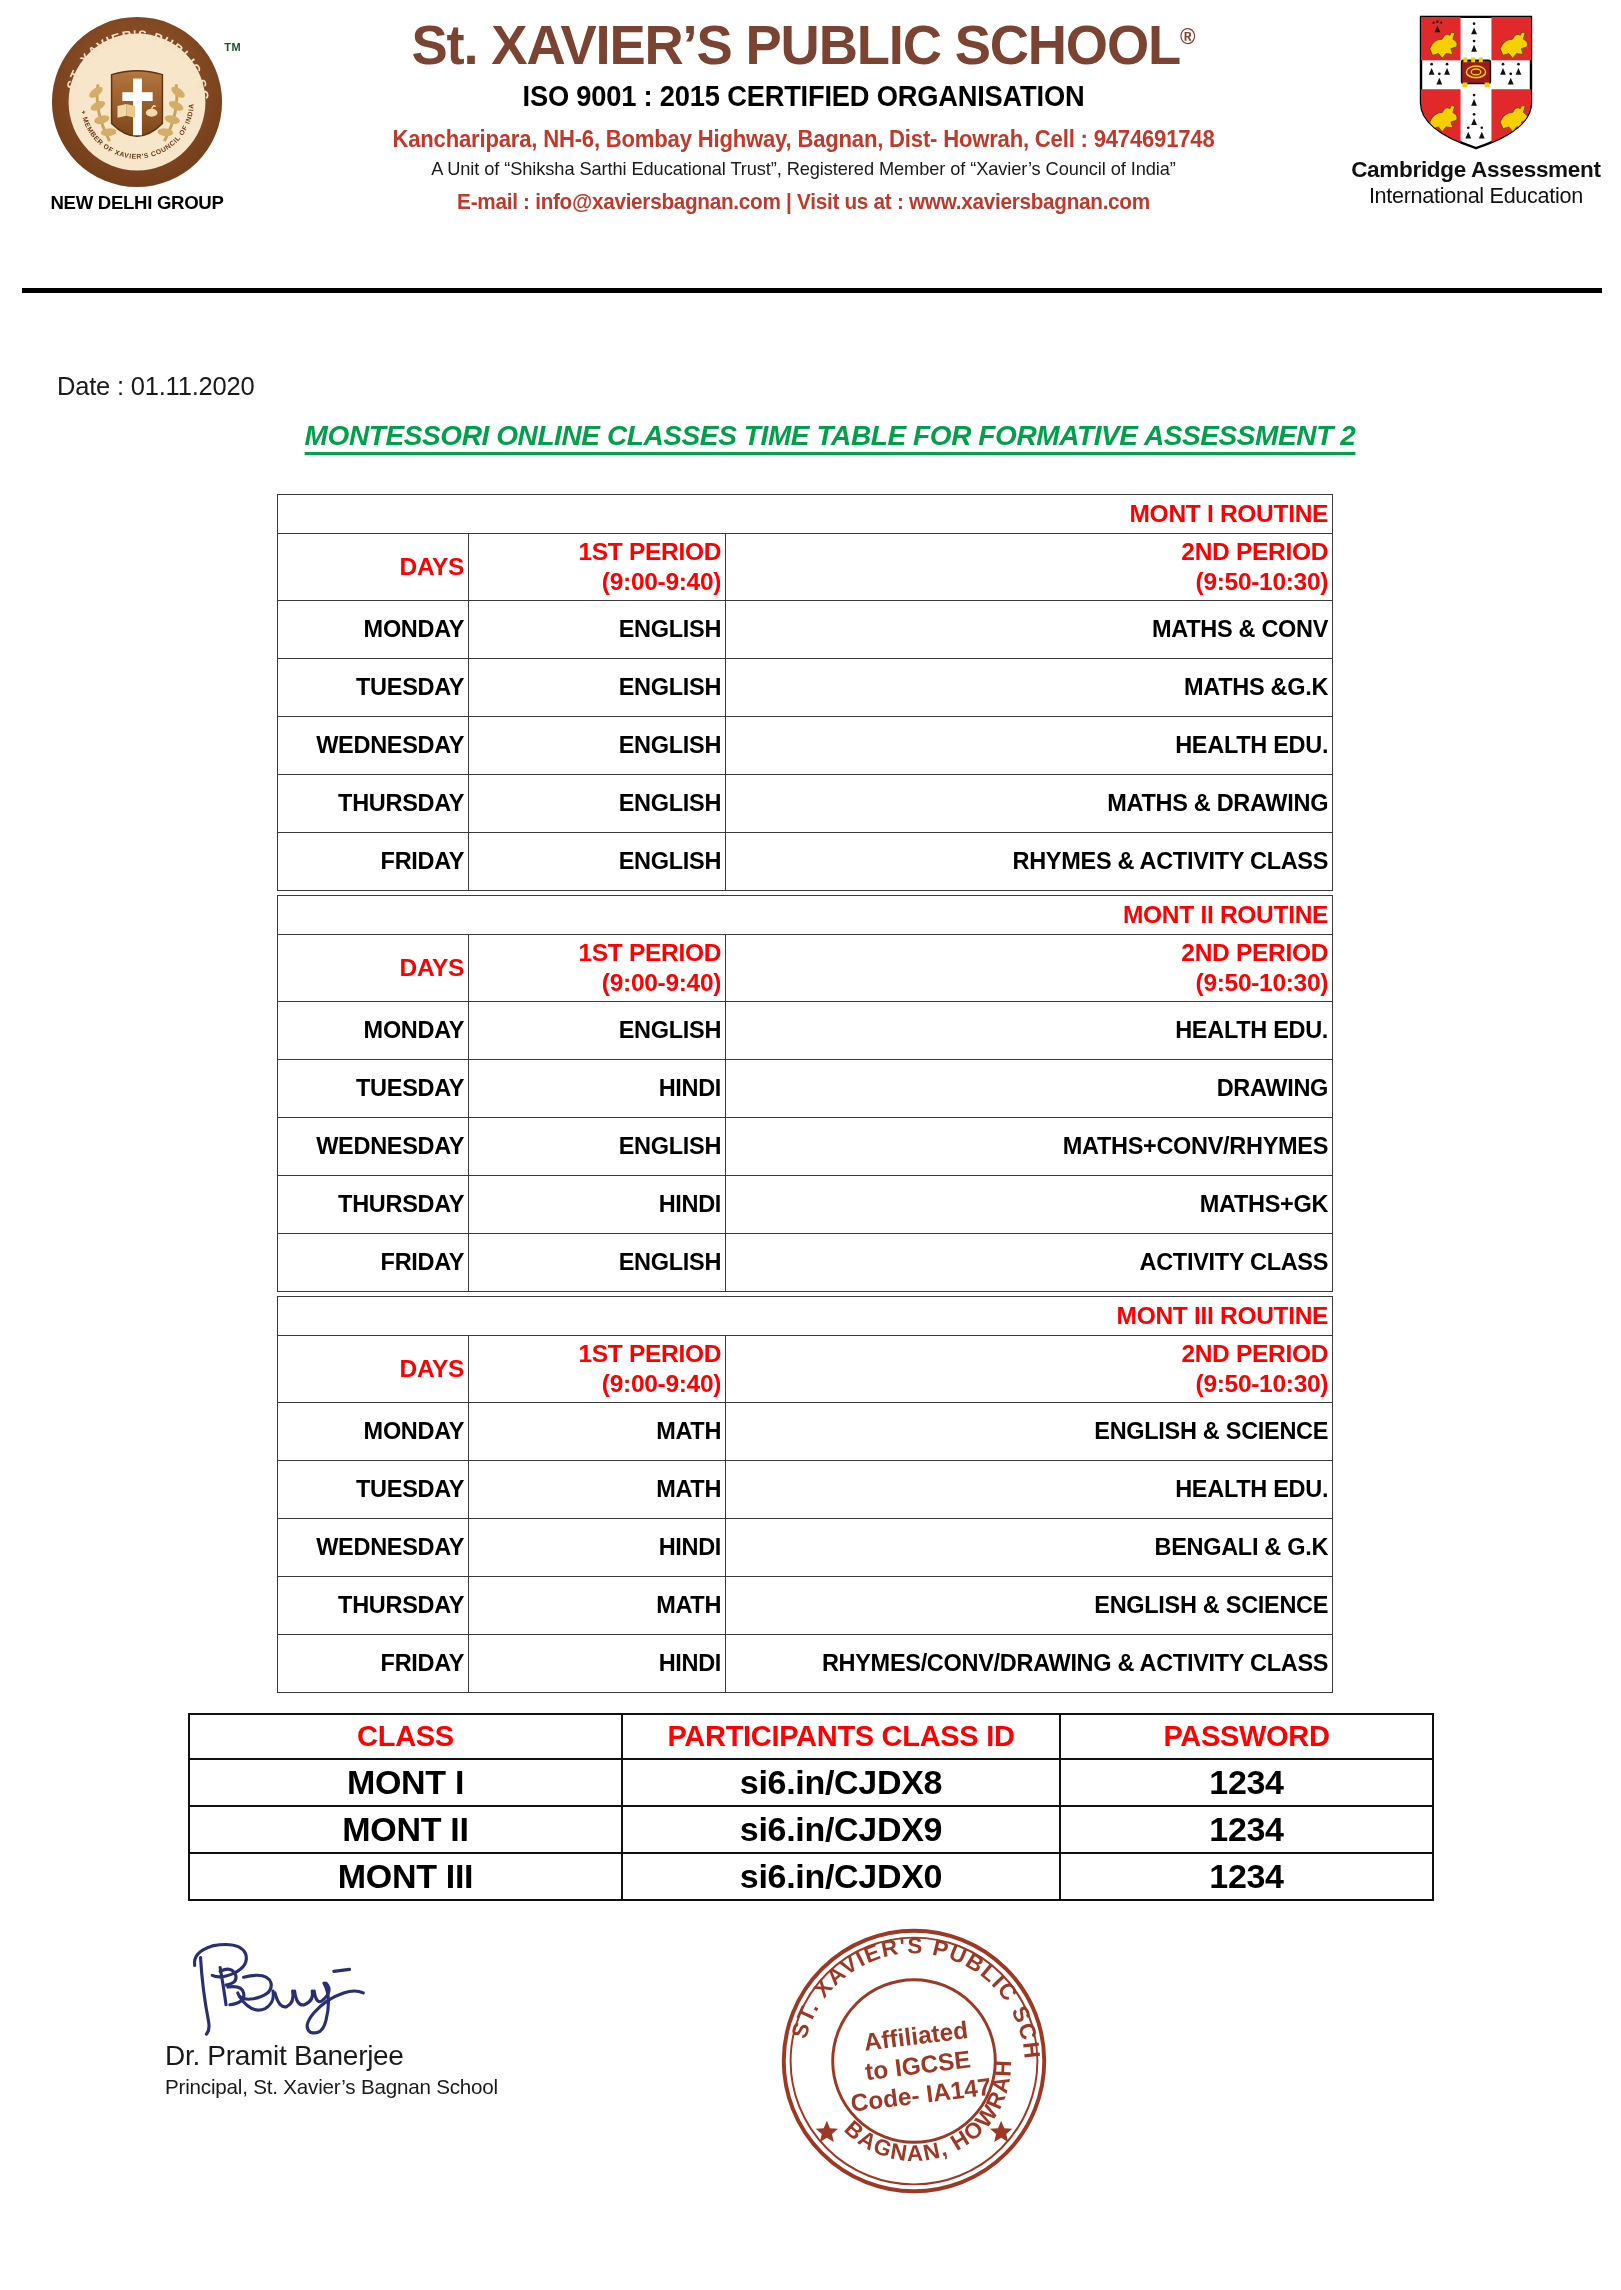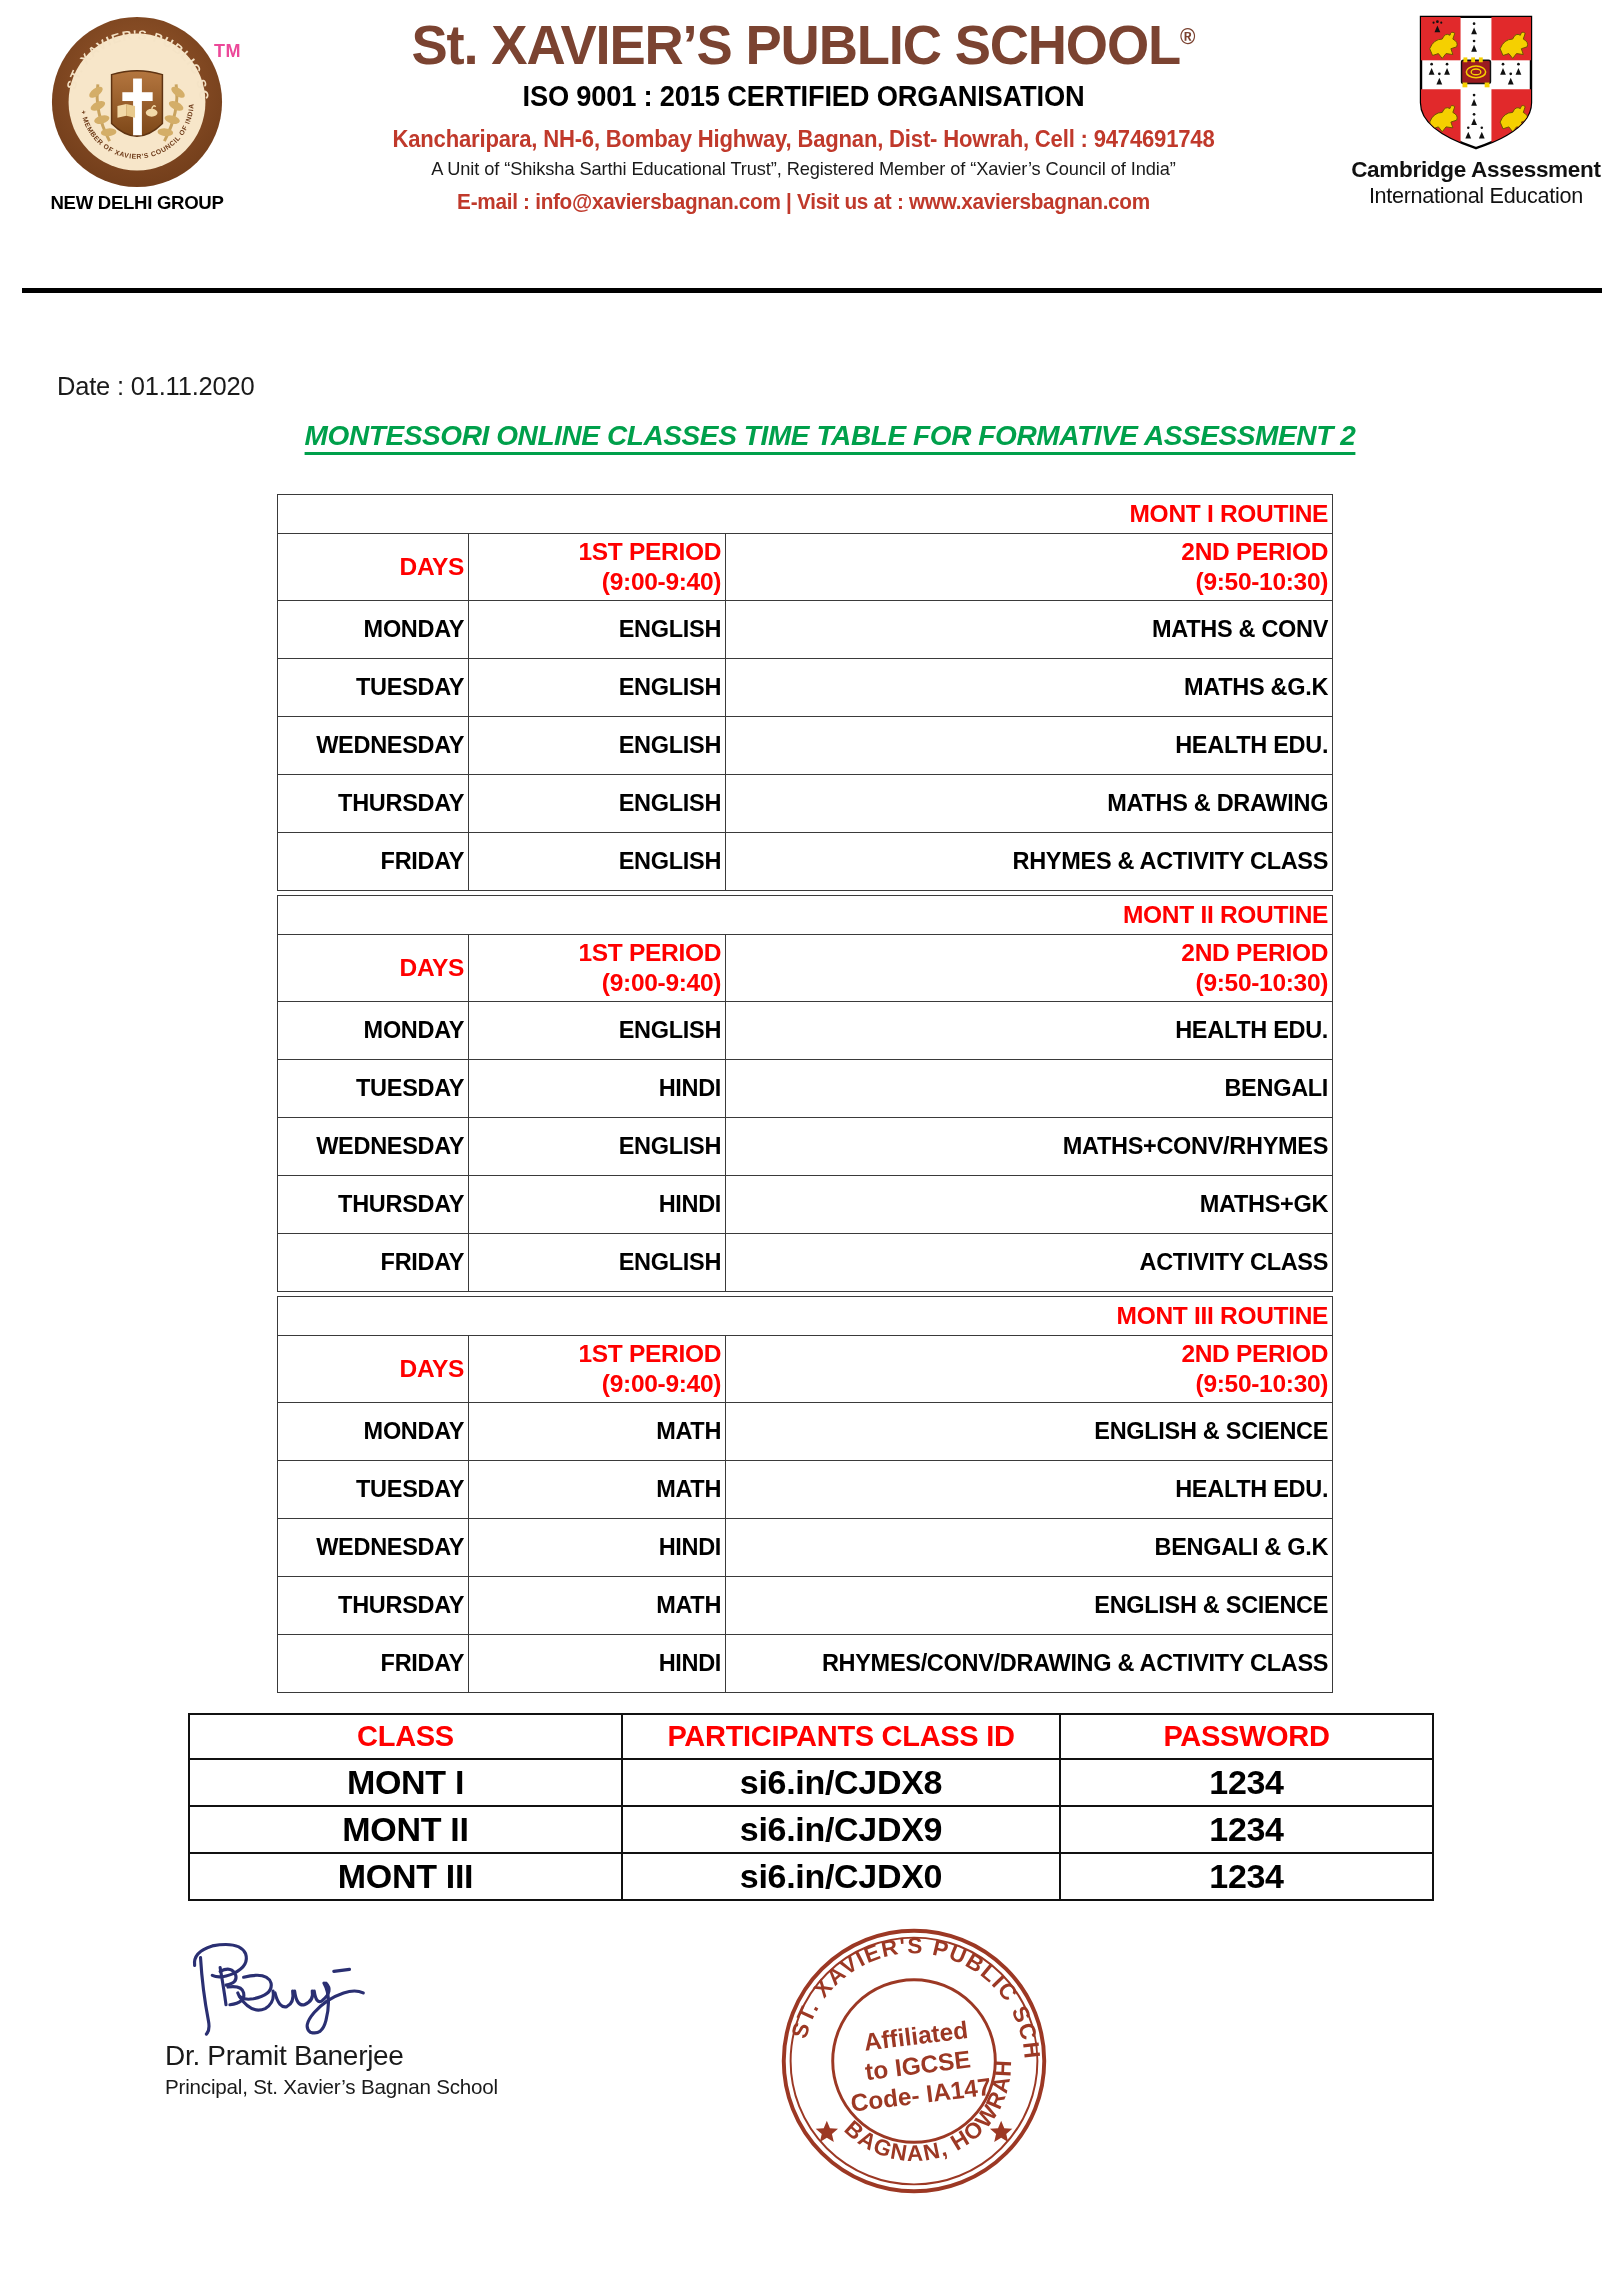--- a/index.html
+++ b/index.html
@@ -37,23 +37,23 @@
   .crest {
     position: relative;
     width: 176px;
     height: 176px;
     margin: 0 auto;
   }
   .crest-tm {
     position: absolute;
     right: 3.9px;
     top: 27.4px;
-    font-size: 18px;
-    font-weight: bold;
-    color: #ec4899;
+    font-size: 11px;
+    font-weight: bold;
+    color: #14532d;
     letter-spacing: 0.5px;
   }
   .new-delhi-group {
     margin-top: 2px;
     font-size: 18.6px;
     font-weight: bold;
     color: #000;
     letter-spacing: -0.3px;
     font-family: "Liberation Sans", sans-serif;
   }
@@ -511,21 +511,21 @@
         <td class="hdr"><span>2ND PERIOD</span><br><span>(9:50-10:30)</span></td>
       </tr>
       <tr class="body-row">
         <td>MONDAY</td>
         <td>ENGLISH</td>
         <td>HEALTH EDU.</td>
       </tr>
       <tr class="body-row">
         <td>TUESDAY</td>
         <td>HINDI</td>
-        <td>BENGALI</td>
+        <td>DRAWING</td>
       </tr>
       <tr class="body-row">
         <td>WEDNESDAY</td>
         <td>ENGLISH</td>
         <td>MATHS+CONV/RHYMES</td>
       </tr>
       <tr class="body-row">
         <td>THURSDAY</td>
         <td>HINDI</td>
         <td>MATHS+GK</td>

